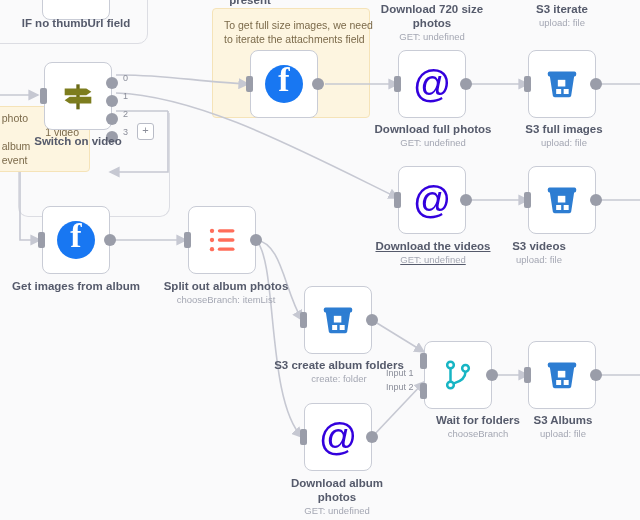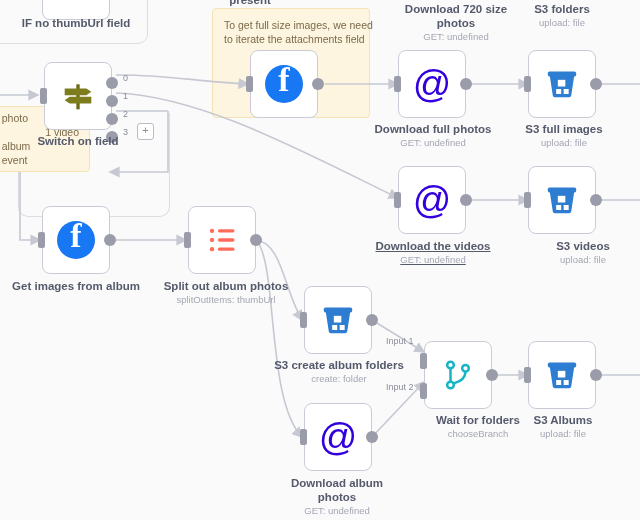--- a/index.html
+++ b/index.html
@@ -193,44 +193,44 @@
     <span class="port-out s0"></span>
     <span class="port-out s1"></span>
     <span class="port-out s2"></span>
     <span class="port-out s3"></span>
     <span class="outlabel s0">0</span>
     <span class="outlabel s1">1</span>
     <span class="outlabel s2">2</span>
     <span class="outlabel s3">3</span>
     <span class="plusbtn">+</span>
   </div>
-  <div class="caption" style="left:18px;top:134px;width:120px;">Switch on field</div>
+  <div class="caption" style="left:18px;top:134px;width:120px;">Switch on video</div>
 
   <div class="node" style="left:250px;top:50px;">
     <span class="port-in"></span>
     <span class="fbwrap"></span>
     <span class="port-out"></span>
   </div>
 
-  <div class="cap-above" style="left:370px;top:2px;width:124px;margin-left:24px;">
+  <div class="cap-above" style="left:370px;top:2px;width:124px;">
     <span>Download 720 size photos</span>
     <span class="subcaption">GET: undefined</span>
   </div>
   <div class="node" style="left:398px;top:50px;">
     <span class="port-in"></span>
     <span class="atwrap">@</span>
     <span class="port-out"></span>
   </div>
   <div class="caption" style="left:362px;top:122px;width:142px;">
     <span>Download full photos</span>
     <span class="subcaption">GET: undefined</span>
   </div>
 
   <div class="cap-above" style="left:502px;top:2px;width:120px;">
-    <span>S3 folders</span>
+    <span>S3 iterate</span>
     <span class="subcaption">upload: file</span>
   </div>
   <div class="node" style="left:528px;top:50px;">
     <span class="port-in"></span>
     <svg class="icon" viewBox="0 0 48 48">
       <path d="M9 12 h30 l-4 26 a3 3 0 0 1 -3 2 H16 a3 3 0 0 1 -3 -2 z" fill="#2d7dd2"></path>
       <rect x="7" y="9" width="34" height="6" rx="2" fill="#2d7dd2"></rect>
       <rect x="19" y="19" width="9" height="8" fill="#fff"></rect>
       <rect x="17" y="30" width="6" height="6" fill="#fff"></rect>
       <rect x="26" y="30" width="6" height="6" fill="#fff"></rect>
@@ -256,21 +256,21 @@
     <span class="port-in"></span>
     <svg class="icon" viewBox="0 0 48 48">
       <path d="M9 12 h30 l-4 26 a3 3 0 0 1 -3 2 H16 a3 3 0 0 1 -3 -2 z" fill="#2d7dd2"></path>
       <rect x="7" y="9" width="34" height="6" rx="2" fill="#2d7dd2"></rect>
       <rect x="19" y="19" width="9" height="8" fill="#fff"></rect>
       <rect x="17" y="30" width="6" height="6" fill="#fff"></rect>
       <rect x="26" y="30" width="6" height="6" fill="#fff"></rect>
     </svg>
     <span class="port-out"></span>
   </div>
-  <div class="caption" style="left:528px;top:239px;width:110px;">
+  <div class="caption" style="left:484px;top:239px;width:110px;">
     <span>S3 videos</span>
     <span class="subcaption">upload: file</span>
   </div>
 
   <div class="node" style="left:42px;top:206px;">
     <span class="port-in"></span>
     <span class="fbwrap"></span>
     <span class="port-out"></span>
   </div>
   <div class="caption" style="left:6px;top:279px;width:140px;">Get images from album</div>
@@ -282,21 +282,21 @@
       <circle cx="12" cy="24" r="2.6" fill="#ff6d5a"></circle>
       <circle cx="12" cy="35" r="2.6" fill="#ff6d5a"></circle>
       <rect x="19" y="11" width="20" height="4" rx="2" fill="#ff6d5a"></rect>
       <rect x="19" y="22" width="20" height="4" rx="2" fill="#ff6d5a"></rect>
       <rect x="19" y="33" width="20" height="4" rx="2" fill="#ff6d5a"></rect>
     </svg>
     <span class="port-out"></span>
   </div>
   <div class="caption" style="left:156px;top:279px;width:140px;">
     <span>Split out album photos</span>
-    <span class="subcaption">splitOutItems: thumbUrl</span>
+    <span class="subcaption">chooseBranch: itemList</span>
   </div>
 
   <div class="node" style="left:304px;top:286px;">
     <span class="port-in"></span>
     <svg class="icon" viewBox="0 0 48 48">
       <path d="M9 12 h30 l-4 26 a3 3 0 0 1 -3 2 H16 a3 3 0 0 1 -3 -2 z" fill="#2d7dd2"></path>
       <rect x="7" y="9" width="34" height="6" rx="2" fill="#2d7dd2"></rect>
       <rect x="19" y="19" width="9" height="8" fill="#fff"></rect>
       <rect x="17" y="30" width="6" height="6" fill="#fff"></rect>
       <rect x="26" y="30" width="6" height="6" fill="#fff"></rect>
@@ -323,21 +323,21 @@
     <span class="port-in i2" style="top:41px;margin-top:0;"></span>
     <svg class="icon" viewBox="0 0 48 48">
       <circle cx="15" cy="12" r="4" fill="none" stroke="#17b5c4" stroke-width="3"></circle>
       <circle cx="15" cy="36" r="4" fill="none" stroke="#17b5c4" stroke-width="3"></circle>
       <circle cx="33" cy="16" r="4" fill="none" stroke="#17b5c4" stroke-width="3"></circle>
       <path d="M15 16 v16" stroke="#17b5c4" stroke-width="3" fill="none"></path>
       <path d="M33 20 q0 10 -14 14" stroke="#17b5c4" stroke-width="3" fill="none"></path>
     </svg>
     <span class="port-out"></span>
   </div>
-  <div style="position:absolute;left:386px;top:336px;font-size:9px;color:#8a8d99;">Input 1</div>
+  <div style="position:absolute;left:386px;top:368px;font-size:9px;color:#8a8d99;">Input 1</div>
   <div style="position:absolute;left:386px;top:382px;font-size:9px;color:#8a8d99;">Input 2</div>
   <div class="caption" style="left:420px;top:413px;width:116px;">
     <span>Wait for folders</span>
     <span class="subcaption">chooseBranch</span>
   </div>
 
   <div class="node" style="left:528px;top:341px;">
     <span class="port-in"></span>
     <svg class="icon" viewBox="0 0 48 48">
       <path d="M9 12 h30 l-4 26 a3 3 0 0 1 -3 2 H16 a3 3 0 0 1 -3 -2 z" fill="#2d7dd2"></path>

